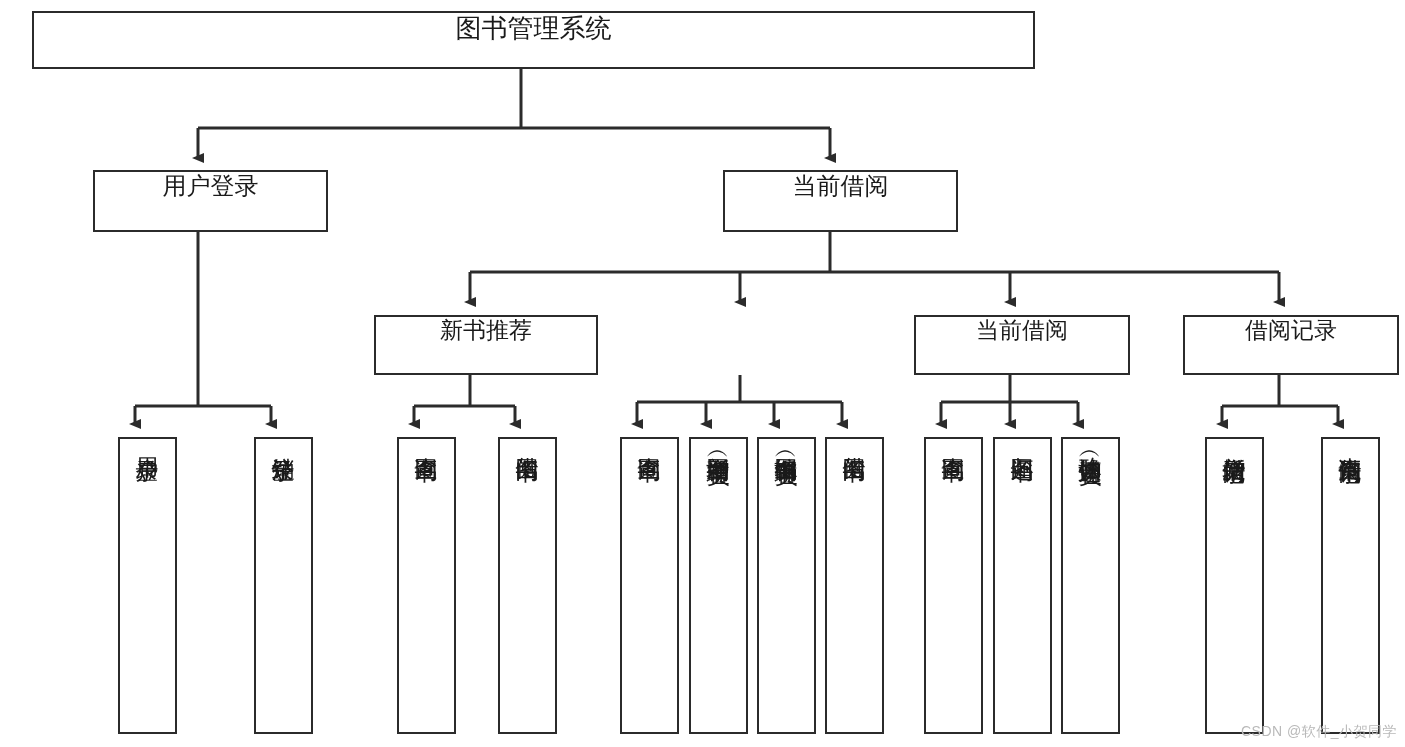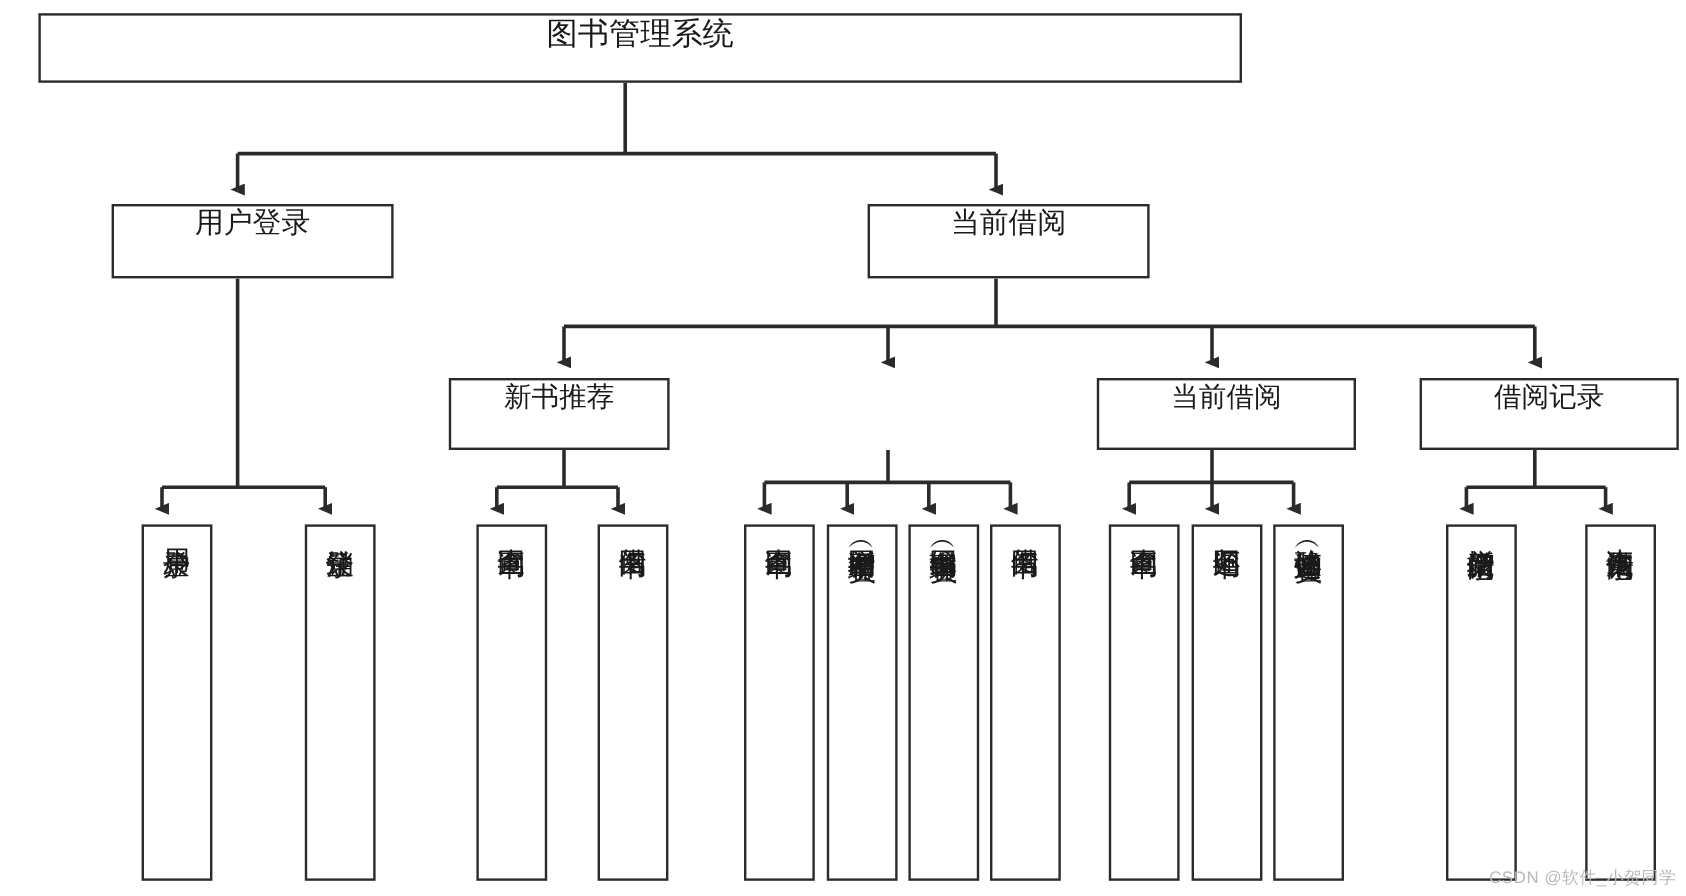--- a/index.html
+++ b/index.html
@@ -123,21 +123,21 @@
     <span class="label">图书管理系统</span>
   </div>
 
   <div class="node horizontal level2" style="left:81px; top:170px; width:235px; height:62px;">
     <span class="label">用户登录</span>
   </div>
   <div class="node horizontal level2" style="left:711px; top:170px; width:235px; height:62px;">
     <span class="label">当前借阅</span>
   </div>
 
-  <div class="node horizontal level3" style="left:362px; top:315px; width:184px; height:60px;">
+  <div class="node horizontal level3" style="left:362px; top:315px; width:224px; height:60px;">
     <span class="label">新书推荐</span>
   </div>
   <div class="node horizontal level3" style="left:902px; top:315px; width:216px; height:60px;">
     <span class="label">当前借阅</span>
   </div>
   <div class="node horizontal level3" style="left:1171px; top:315px; width:216px; height:60px;">
     <span class="label">借阅记录</span>
   </div>
 
   <div class="node vertical leaf" style="left:106px; top:437px; width:59px; height:297px;">

